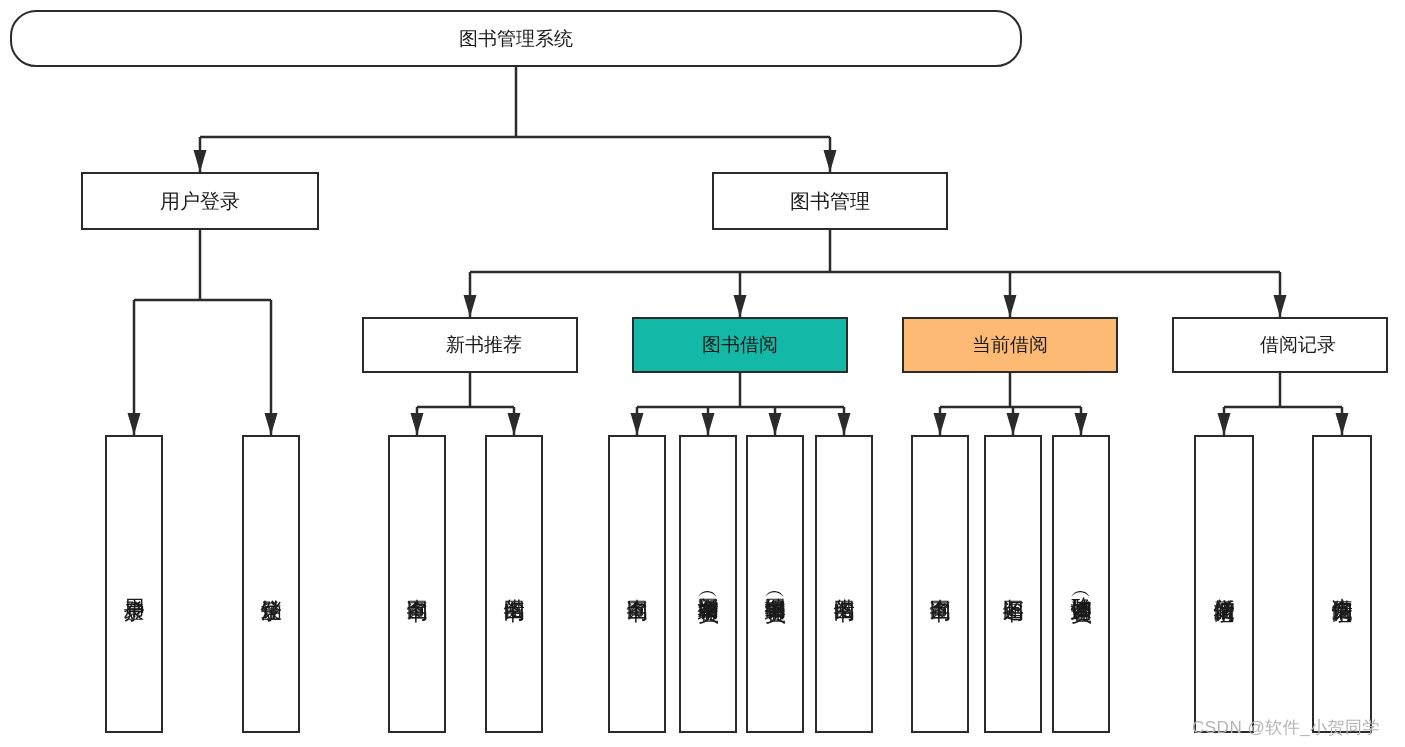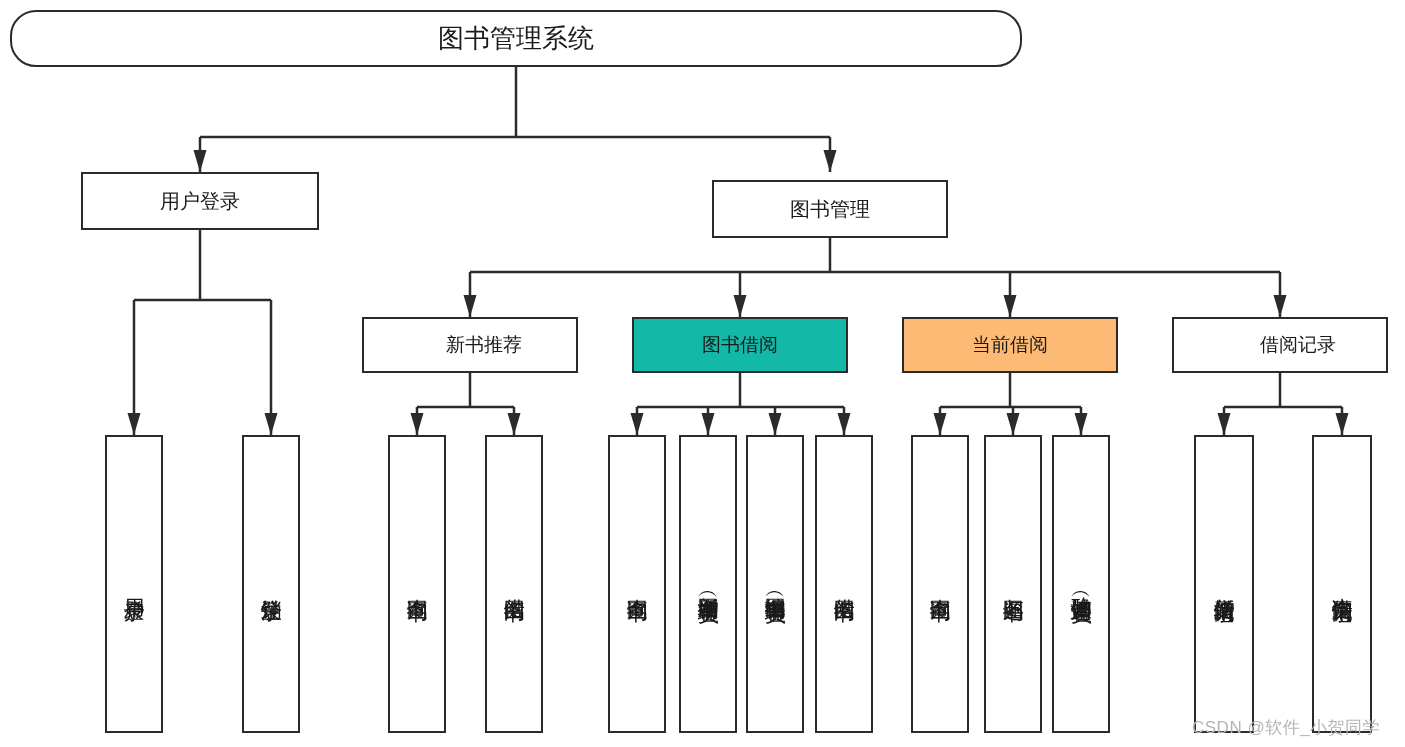--- a/index.html
+++ b/index.html
@@ -29,21 +29,21 @@
     box-sizing: border-box;
     border: 2px solid #2b2b2b;
     background: #ffffff;
     color: #1a1a1a;
     display: flex;
     align-items: center;
     justify-content: center;
     text-align: center;
   }
   .node.level-root {
-    font-size: 26px;
+    font-size: 19px;
     border-radius: 26px;
   }
   .node.level-1 {
     font-size: 20px;
   }
   .node.level-2 {
     font-size: 19px;
   }
   .node.leaf {
     font-size: 21px;
@@ -122,21 +122,21 @@
       <line x1="1342" y1="407" x2="1342" y2="435" stroke="#2b2b2b" stroke-width="2.5"></line>
       <path d="M 1335.5 413 L 1342 435 L 1348.5 413 Z" fill="#2b2b2b"></path>
     </svg>
   <div id="nodes-layer">
       <div class="node level-root" id="node-root" style="left: 10px; top: 10px; width: 1012px; height: 57px; border-color: rgb(43, 43, 43); background: rgb(255, 255, 255); color: rgb(26, 26, 26);">
         <span class="label">图书管理系统</span>
       </div>
       <div class="node level-1" id="node-login" style="left: 81px; top: 172px; width: 238px; height: 58px; border-color: rgb(43, 43, 43); background: rgb(255, 255, 255); color: rgb(26, 26, 26);">
         <span class="label">用户登录</span>
       </div>
-      <div class="node level-1" id="node-bookmgmt" style="left: 712px; top: 180px; width: 236px; height: 58px; border-color: rgb(43, 43, 43); background: rgb(255, 255, 255); color: rgb(26, 26, 26);">
+      <div class="node level-1" id="node-bookmgmt" style="left: 712px; top: 172px; width: 236px; height: 58px; border-color: rgb(43, 43, 43); background: rgb(255, 255, 255); color: rgb(26, 26, 26);">
         <span class="label">图书管理</span>
       </div>
       <div class="node level-2" id="node-newbook" style="left: 362px; top: 317px; width: 216px; height: 56px; border-color: rgb(43, 43, 43); background: rgb(255, 255, 255); color: rgb(26, 26, 26); padding-left: 28px;">
         <span class="label">新书推荐</span>
       </div>
       <div class="node level-2" id="node-borrow" style="left: 632px; top: 317px; width: 216px; height: 56px; border-color: rgb(43, 43, 43); background: #14b8a6; color: rgb(26, 26, 26);">
         <span class="label">图书借阅</span>
       </div>
       <div class="node level-2" id="node-current" style="left: 902px; top: 317px; width: 216px; height: 56px; border-color: rgb(43, 43, 43); background: #fdba74; color: rgb(26, 26, 26);">
         <span class="label">当前借阅</span>

